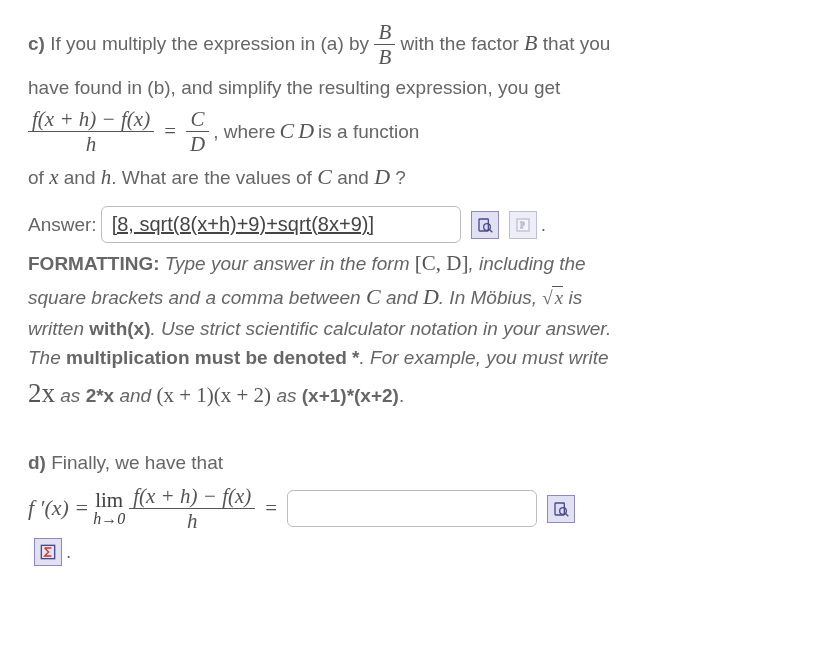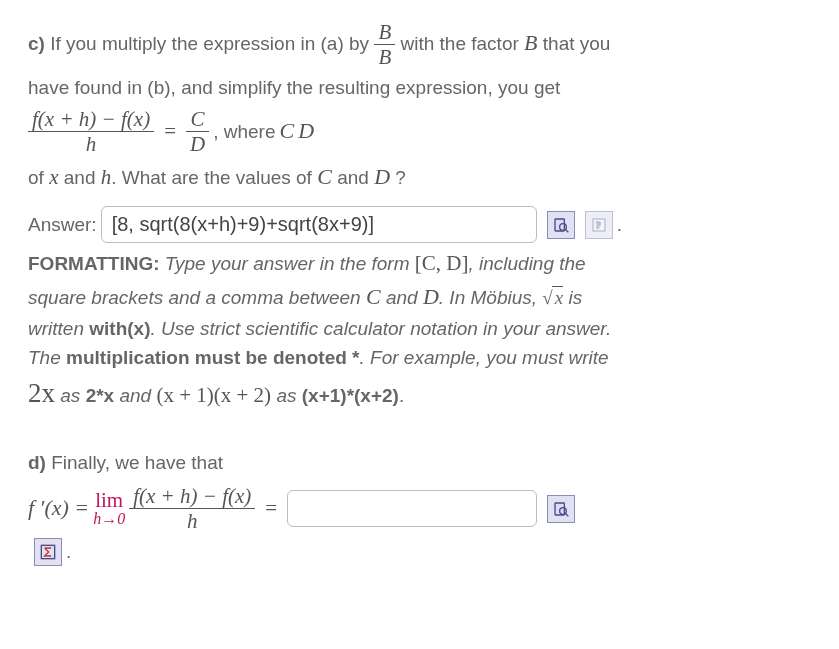--- a/index.html
+++ b/index.html
@@ -49,21 +49,21 @@
   }
   .icon-btn.disabled { opacity: 0.55; cursor: default; }
   .icon-btn svg, .icon-btn-inner { width: 16px; height: 16px; }
   .row { margin-bottom: 4px; }
   .format-block { font-style: italic; margin-top: 4px; }
   .format-block b { font-style: normal; font-weight: bold; }
   .section-d { margin-top: 34px; }
   .sqrt-wrap { position: relative; display:inline-block; font-family:'Times New Roman',serif; }
   .sqrt-bar { position:absolute; left:10px; right:0; top:3px; border-top:1px solid #555;}
   .sqrt-sym::before { content:"√"; }
-  .limit { display:inline-block; vertical-align:middle; text-align:center; font-family:'Times New Roman',serif; color:#be185d; line-height:1.05;}
+  .limit { display:inline-block; vertical-align:middle; text-align:center; font-family:'Times New Roman',serif; color:#404040; line-height:1.05;}
   .limit .top { display:block; font-size:21px;}
   .limit .bot { display:block; font-size:16px;}
   .eqline { display:flex; align-items:center; flex-wrap:wrap; gap:6px 4px; }
 </style>
 </head>
 <body>
 
 <div>
   <div class="row">
     <span class="part-label">c)</span>
@@ -85,35 +85,36 @@
       <span class="den"><i>h</i></span>
     </span>
     <span class="math" style="font-size:21px; margin:0 6px;">=</span>
     <span class="frac" style="font-size:21px;">
       <span class="num"><i>C</i></span>
       <span class="den"><i>D</i></span>
     </span>
     <span>, where</span>
     <span class="math" style="font-style:italic; font-size:22px;">C</span>
     <span class="math" style="font-style:italic; font-size:22px;">D</span>
+    <span>is a function</span>
   </div>
   <div class="row">
     <span>of</span>
     <span class="math" style="font-style:italic; font-size:21px;">x</span>
     <span>and</span>
     <span class="math" style="font-style:italic; font-size:21px;">h</span><span>. What are the values of</span>
     <span class="math" style="font-style:italic; font-size:22px;">C</span>
     <span>and</span>
     <span class="math" style="font-style:italic; font-size:22px;">D</span>
     <span>?</span>
   </div>
 
   <div class="row eqline" style="margin-top:12px;">
     <span>Answer:</span>
-    <input class="answer-input" style="width: 436px;" value="[8, sqrt(8(x+h)+9)+sqrt(8x+9)]">
+    <input class="answer-input" style="width: 360px; text-decoration: underline;" value="[8, sqrt(8(x+h)+9)+sqrt(8x+9)]">
     <span class="icon-btn">
       <svg viewBox="0 0 24 24" fill="none" stroke="#4a4a88" stroke-width="2">
         <rect x="3" y="3" width="14" height="18" rx="1" fill="#dcdcf5"></rect>
         <circle cx="15" cy="15" r="5" fill="none"></circle>
         <path d="M19 19 L23 23"></path>
       </svg>
     </span>
     <span class="icon-btn disabled">
       <svg viewBox="0 0 24 24" fill="none" stroke="#8a8ab0" stroke-width="2">
         <rect x="3" y="3" width="18" height="18" fill="#ececf8"></rect>

